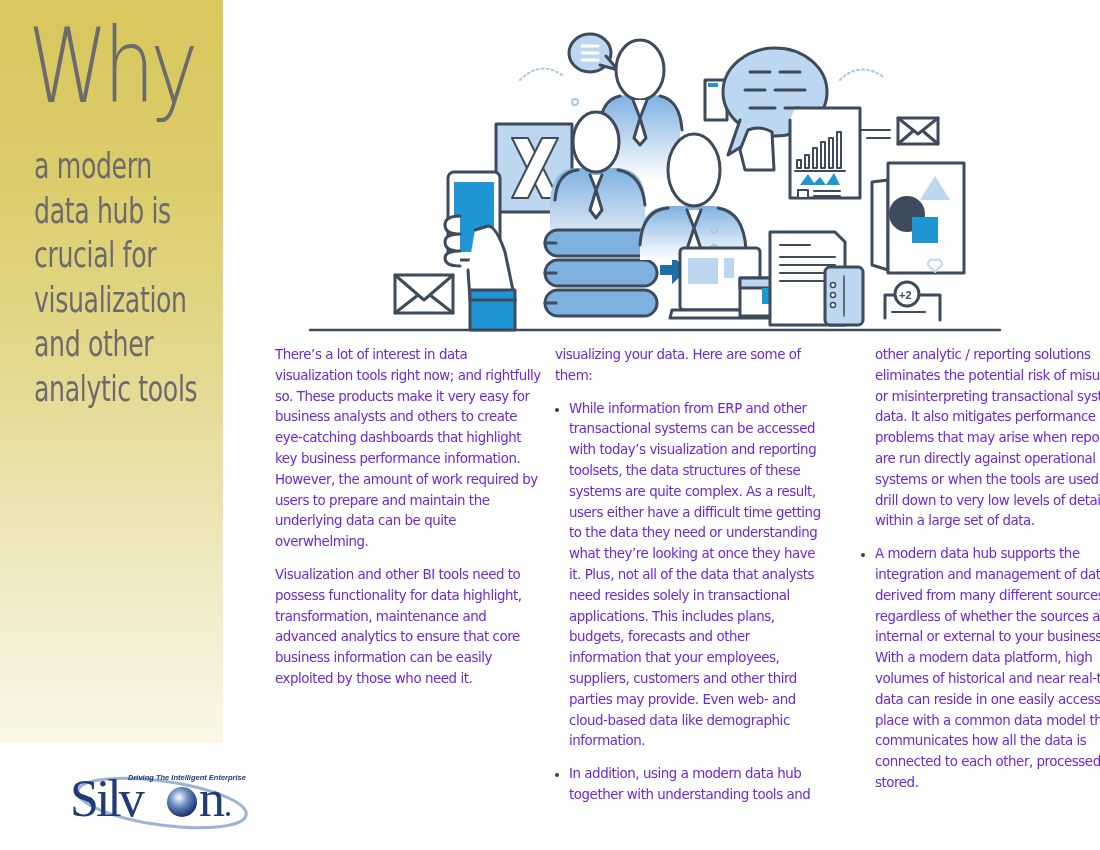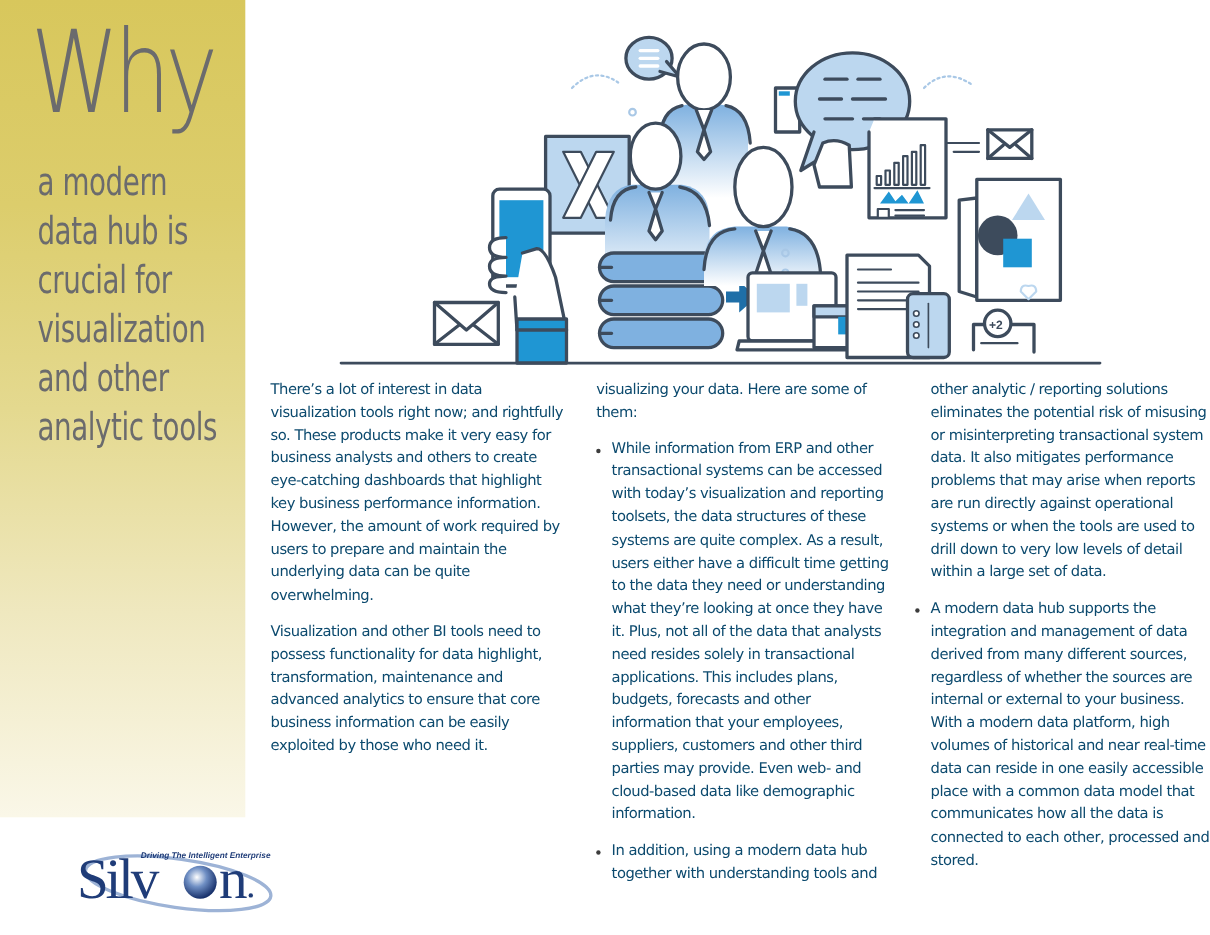--- a/index.html
+++ b/index.html
@@ -28,34 +28,35 @@
   }
   .logo { position: absolute; left: 22px; top: 758px; width: 190px; height: 85px; margin-left: 40px; }
   .logo svg { width: 100%; height: 100%; }
 
   .illustration { position: absolute; left: 300px; top: 20px; width: 710px; height: 315px; }
   .illustration svg { width: 100%; height: 100%; }
 
   .col {
     position: absolute; top: 345px; width: 270px;
     font-family: "DejaVu Sans", sans-serif;
-    font-size: 13.4px; line-height: 20.8px; color: #0c4a6e;
+    font-size: 13.4px; line-height: 20.8px; color: #6d28d9;
     letter-spacing: -0.45px;
+    margin-left: 29px;
   }
   .col p { margin: 0 0 12px 0; }
   .col ul { margin: 0; padding: 0; list-style: none; }
   .col li { position: relative; padding-left: 14px; margin-bottom: 12px; }
   .col li::before {
     content: ""; position: absolute; left: 0; top: 9px;
     width: 4px; height: 4px; border-radius: 50%; background: #3c3c3c;
   }
   .col li.cont { padding-left: 14px; }
   .col li.cont::before { display: none; }
   .col1 { left: 246px; }
-  .col2 { left: 542px; }
+  .col2 { left: 526px; }
   .col3 { left: 832px; }
 </style>
 </head>
 <body>
 
 <div class="sidebar">
   <div class="why">Why</div>
   <div class="subtitle">
     <div>a modern</div>
     <div>data hub is</div>

